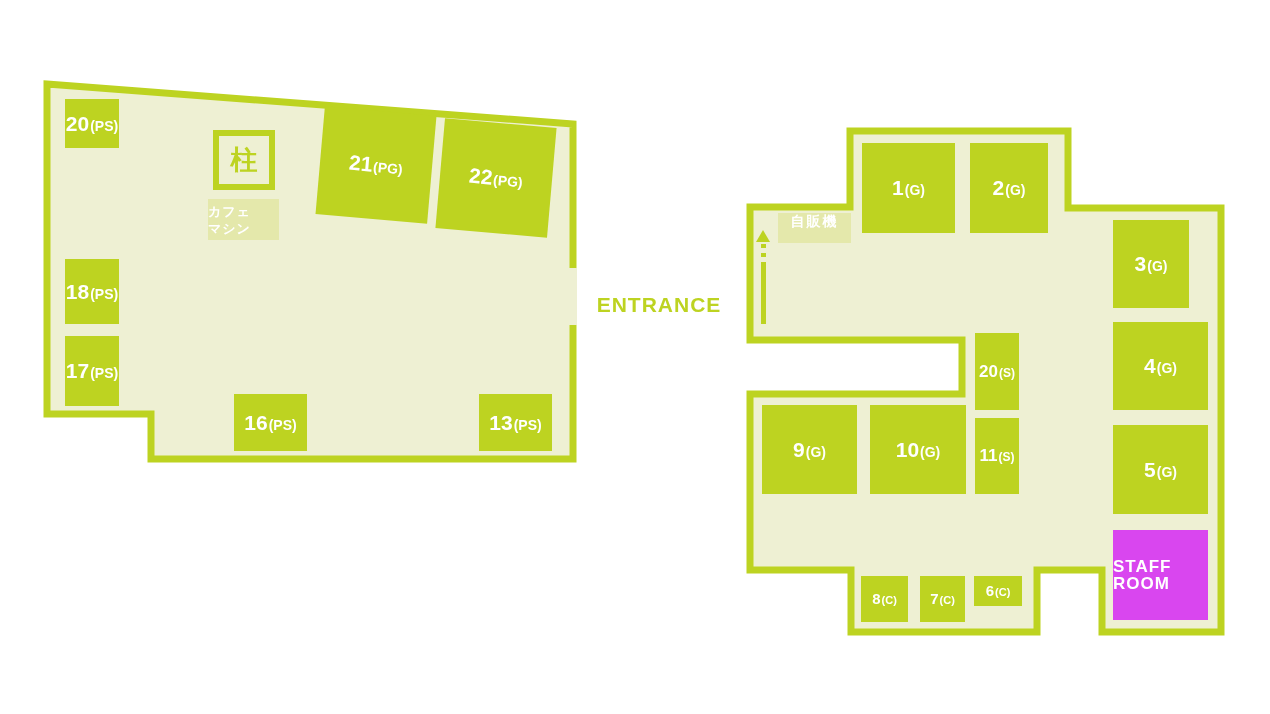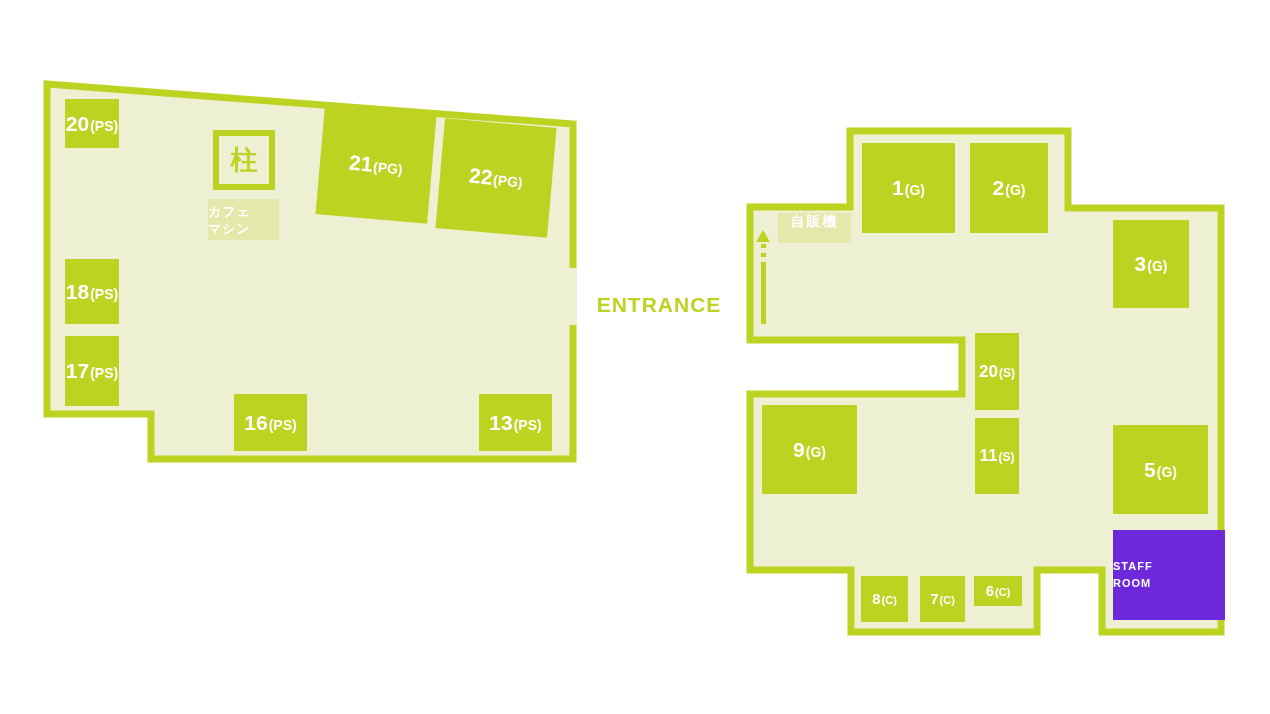--- a/index.html
+++ b/index.html
@@ -20,22 +20,22 @@
   .rot{transform:rotate(5deg);}
   .pillar{position:absolute;left:213px;top:130px;width:62px;height:60px;
           background:#eef0d3;border:6px solid #bdd321;box-sizing:border-box;
           display:flex;align-items:center;justify-content:center;
           color:#bdd321;font-size:27px;font-weight:bold;}
   .soft-label{position:absolute;background:#e4e8ab;color:#ffffff;font-weight:bold;
           display:flex;flex-direction:column;align-items:flex-start;justify-content:center;
           text-align:center;}
   .cafe{left:208px;top:199px;width:71px;height:41px;font-size:13px;line-height:17px;letter-spacing:1px;}
   .vending{left:778px;top:213px;width:73px;height:30px;font-size:14px;letter-spacing:2px;flex-direction:row;}
-  .staff{left:1113px;top:530px;width:112px;height:90px;background:#6d28d9;
-         font-size:11px;line-height:17px;letter-spacing:1px;}
+  .staff{left:1113px;top:530px;width:95px;height:90px;background:#d946ef;
+         font-size:17px;line-height:17px;letter-spacing:1px;}
   .entrance{position:absolute;left:577px;top:282px;width:164px;text-align:center;
             color:#bdd321;font-size:21px;font-weight:bold;letter-spacing:1px;margin-top:11px;}
   .arrow{position:absolute;left:756px;top:230px;width:14px;height:96px;
          display:flex;flex-direction:column;align-items:center;}
   .arrow-head{width:0;height:0;border-left:7px solid transparent;
               border-right:7px solid transparent;border-bottom:12px solid #bdd321;}
   .arrow-dash{width:5px;height:20px;margin-top:2px;
               background:repeating-linear-gradient(to bottom,#bdd321 0 4px,transparent 4px 9px);}
   .arrow-line{width:5px;height:60px;background:#bdd321;}
 </style>
@@ -97,33 +97,39 @@
 
   <div class="room" style="left:862px;top:143px;width:93px;height:90px">
     <span class="lbl"><span class="num">1</span><span class="suf">(G)</span></span>
   </div>
   <div class="room" style="left:970px;top:143px;width:78px;height:90px">
     <span class="lbl"><span class="num">2</span><span class="suf">(G)</span></span>
   </div>
   <div class="room" style="left:1113px;top:220px;width:76px;height:88px">
     <span class="lbl"><span class="num">3</span><span class="suf">(G)</span></span>
   </div>
+  <div class="room" style="left:1113px;top:322px;width:95px;height:88px">
+    <span class="lbl"><span class="num">4</span><span class="suf">(G)</span></span>
+  </div>
   <div class="room" style="left:1113px;top:425px;width:95px;height:89px">
     <span class="lbl"><span class="num">5</span><span class="suf">(G)</span></span>
   </div>
 
   <div class="room small" style="left:975px;top:333px;width:44px;height:77px">
     <span class="lbl"><span class="num">20</span><span class="suf">(S)</span></span>
   </div>
   <div class="room small" style="left:975px;top:418px;width:44px;height:76px">
     <span class="lbl"><span class="num">11</span><span class="suf">(S)</span></span>
   </div>
 
   <div class="room" style="left:762px;top:405px;width:95px;height:89px">
     <span class="lbl"><span class="num">9</span><span class="suf">(G)</span></span>
+  </div>
+  <div class="room" style="left:870px;top:405px;width:96px;height:89px">
+    <span class="lbl"><span class="num">10</span><span class="suf">(G)</span></span>
   </div>
 
   <div class="room tiny" style="left:861px;top:576px;width:47px;height:46px">
     <span class="lbl"><span class="num">8</span><span class="suf">(C)</span></span>
   </div>
   <div class="room tiny" style="left:920px;top:576px;width:45px;height:46px">
     <span class="lbl"><span class="num">7</span><span class="suf">(C)</span></span>
   </div>
   <div class="room tiny" style="left:974px;top:576px;width:48px;height:30px">
     <span class="lbl"><span class="num">6</span><span class="suf">(C)</span></span>

